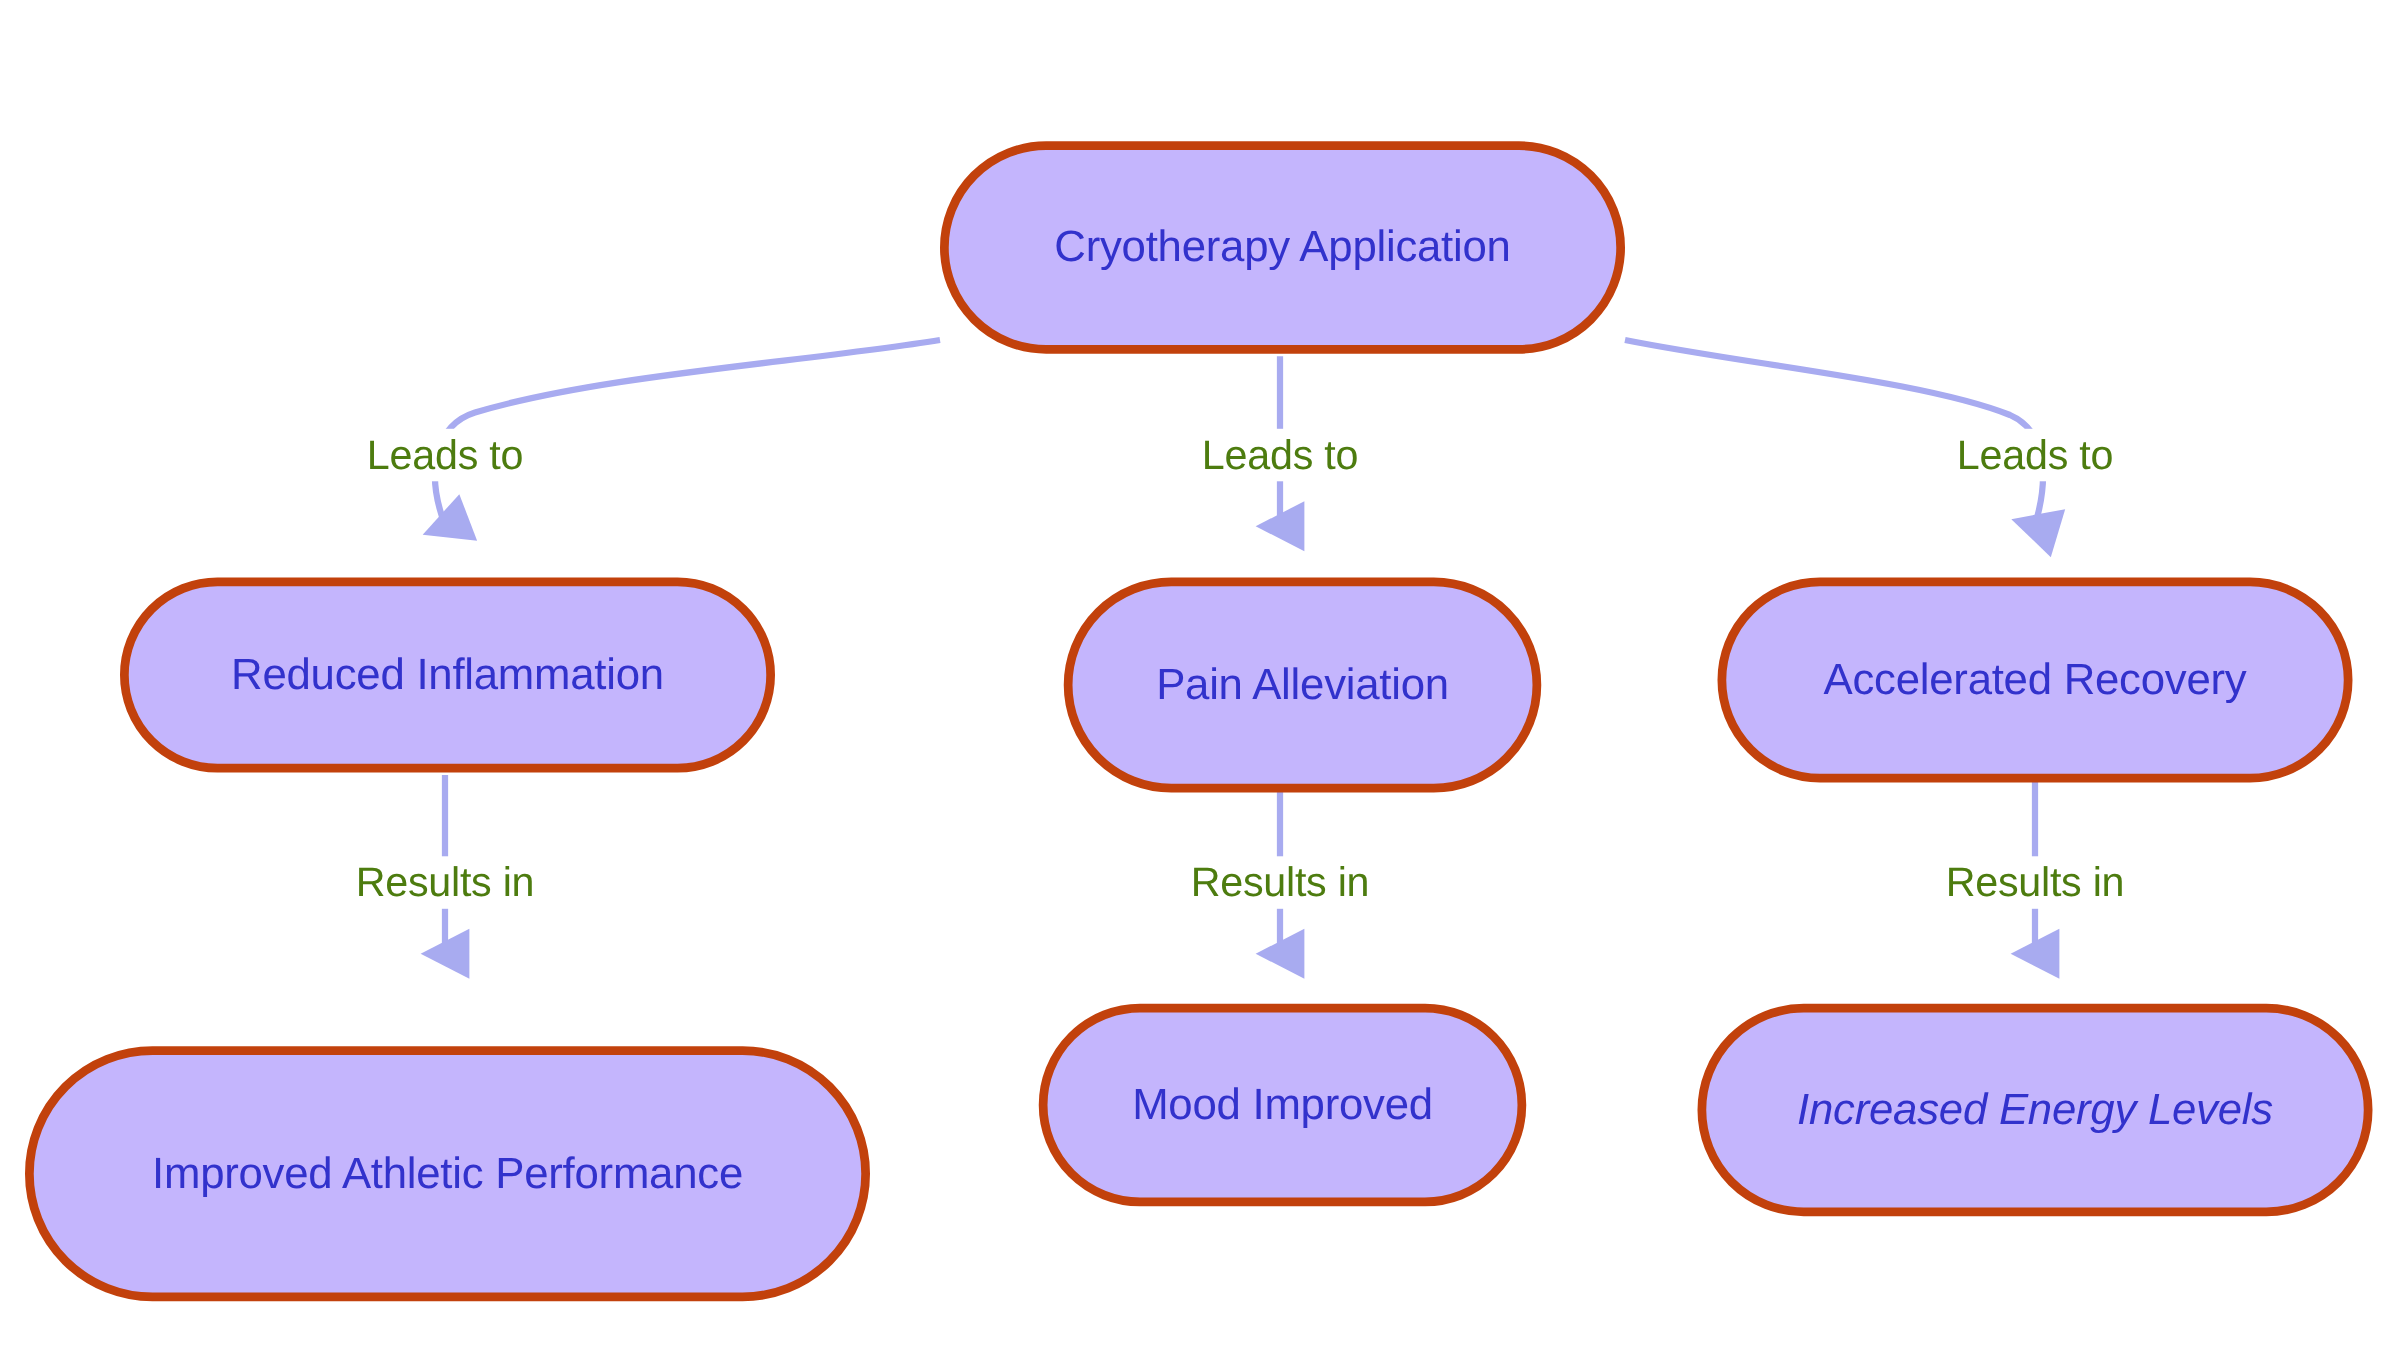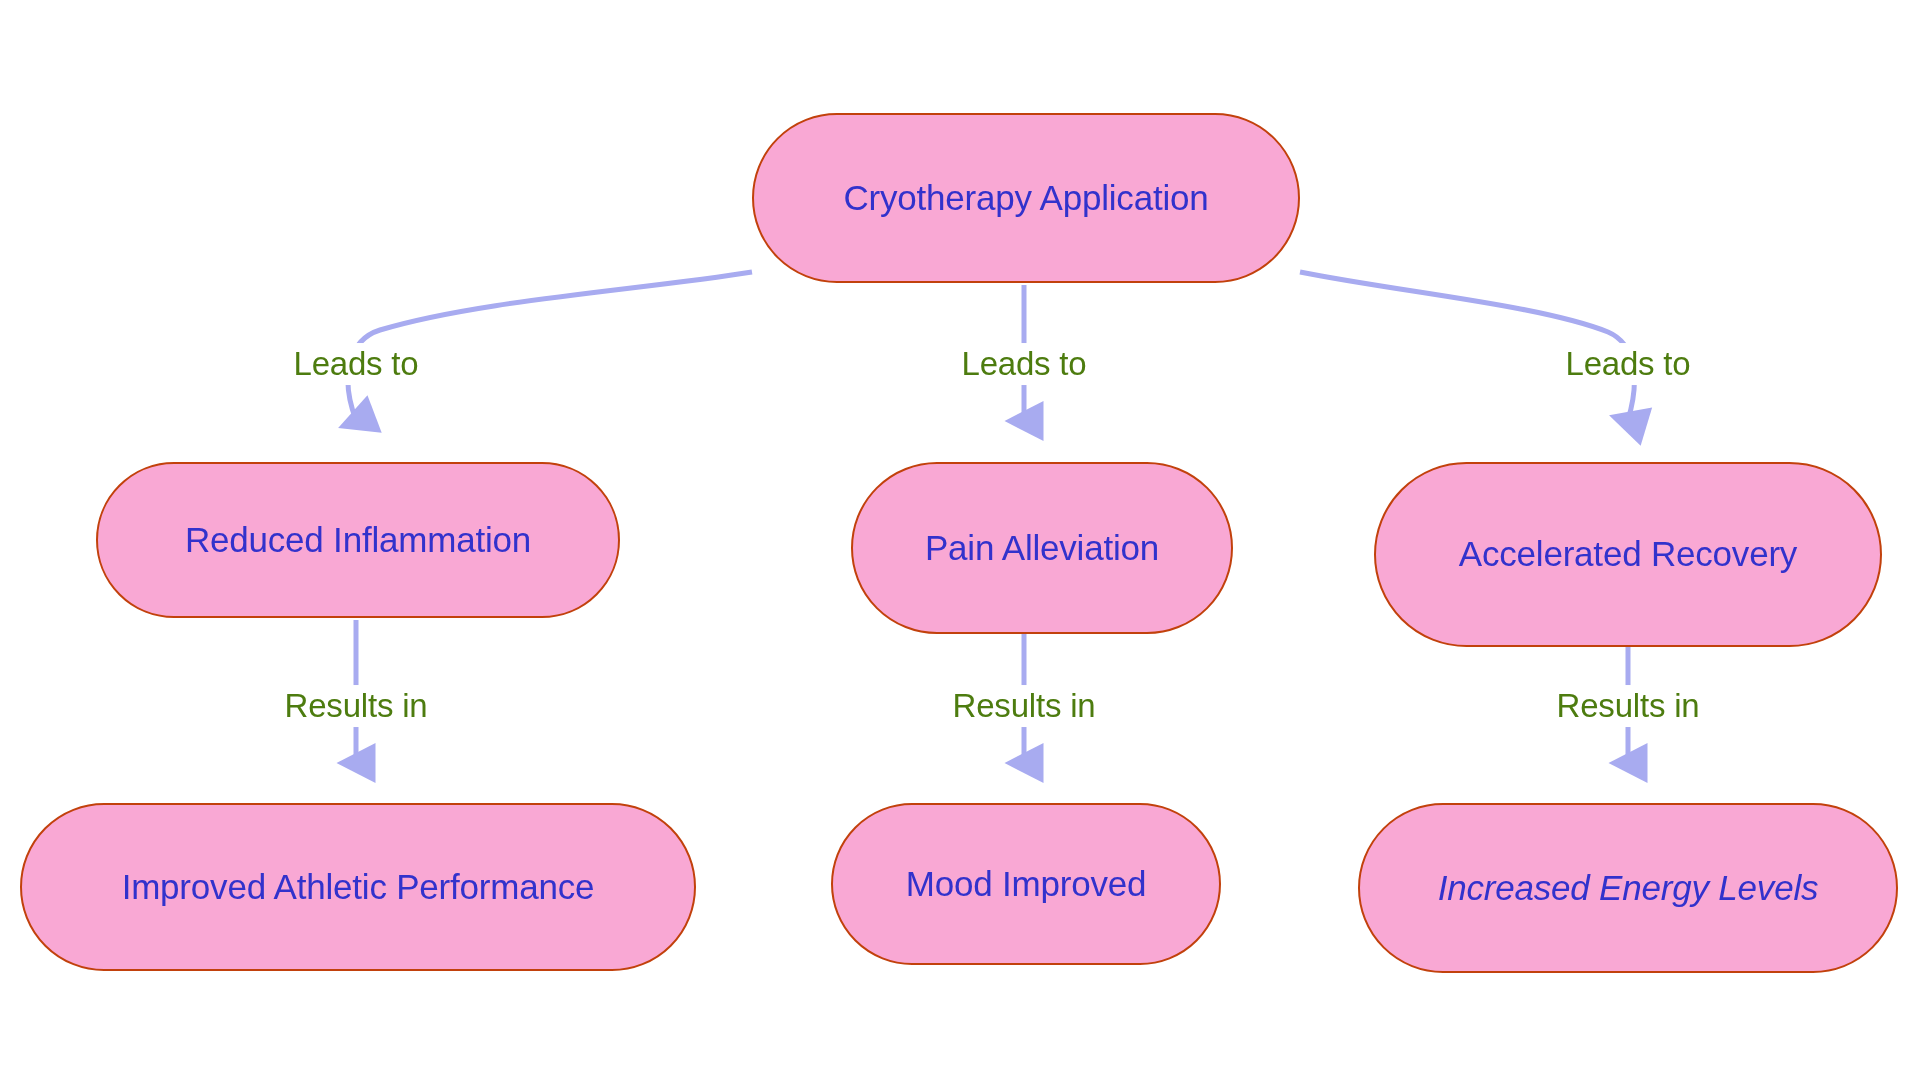--- a/index.html
+++ b/index.html
@@ -23,22 +23,22 @@
     position: absolute;
     top: 0;
     left: 0;
     width: 1920px;
     height: 1083px;
     display: block;
   }
   .node-box {
     position: absolute;
     box-sizing: border-box;
-    background: #f9a8d4;
-    border: 2px solid #c2410c;
+    background: #c4b5fd;
+    border: 7px solid #c2410c;
     border-radius: 999px;
     display: flex;
     align-items: center;
     justify-content: center;
     text-align: center;
   }
   .node-label {
     color: #3232cc;
     font-family: "Liberation Sans", sans-serif;
     font-size: 35px;
@@ -92,25 +92,25 @@
   </div>
 
   <div class="node-box" style="left:96px; top:462px; width:524px; height:156px;text-align:right;">
     <span class="node-label">Reduced Inflammation</span>
   </div>
 
   <div class="node-box" style="left:851px; top:462px; width:382px; height:172px;">
     <span class="node-label">Pain Alleviation</span>
   </div>
 
-  <div class="node-box" style="left:1374px; top:462px; width:508px; height:185px;">
+  <div class="node-box" style="left:1374px; top:462px; width:508px; height:164px;">
     <span class="node-label">Accelerated Recovery</span>
   </div>
 
-  <div class="node-box" style="left:20px; top:803px; width:676px; height:168px;">
+  <div class="node-box" style="left:20px; top:837px; width:676px; height:204px;">
     <span class="node-label">Improved Athletic Performance</span>
   </div>
 
   <div class="node-box" style="left:831px; top:803px; width:390px; height:162px;">
     <span class="node-label">Mood Improved</span>
   </div>
 
   <div class="node-box" style="left:1358px; top:803px; width:540px; height:170px;font-style:italic;">
     <span class="node-label">Increased Energy Levels</span>
   </div>

